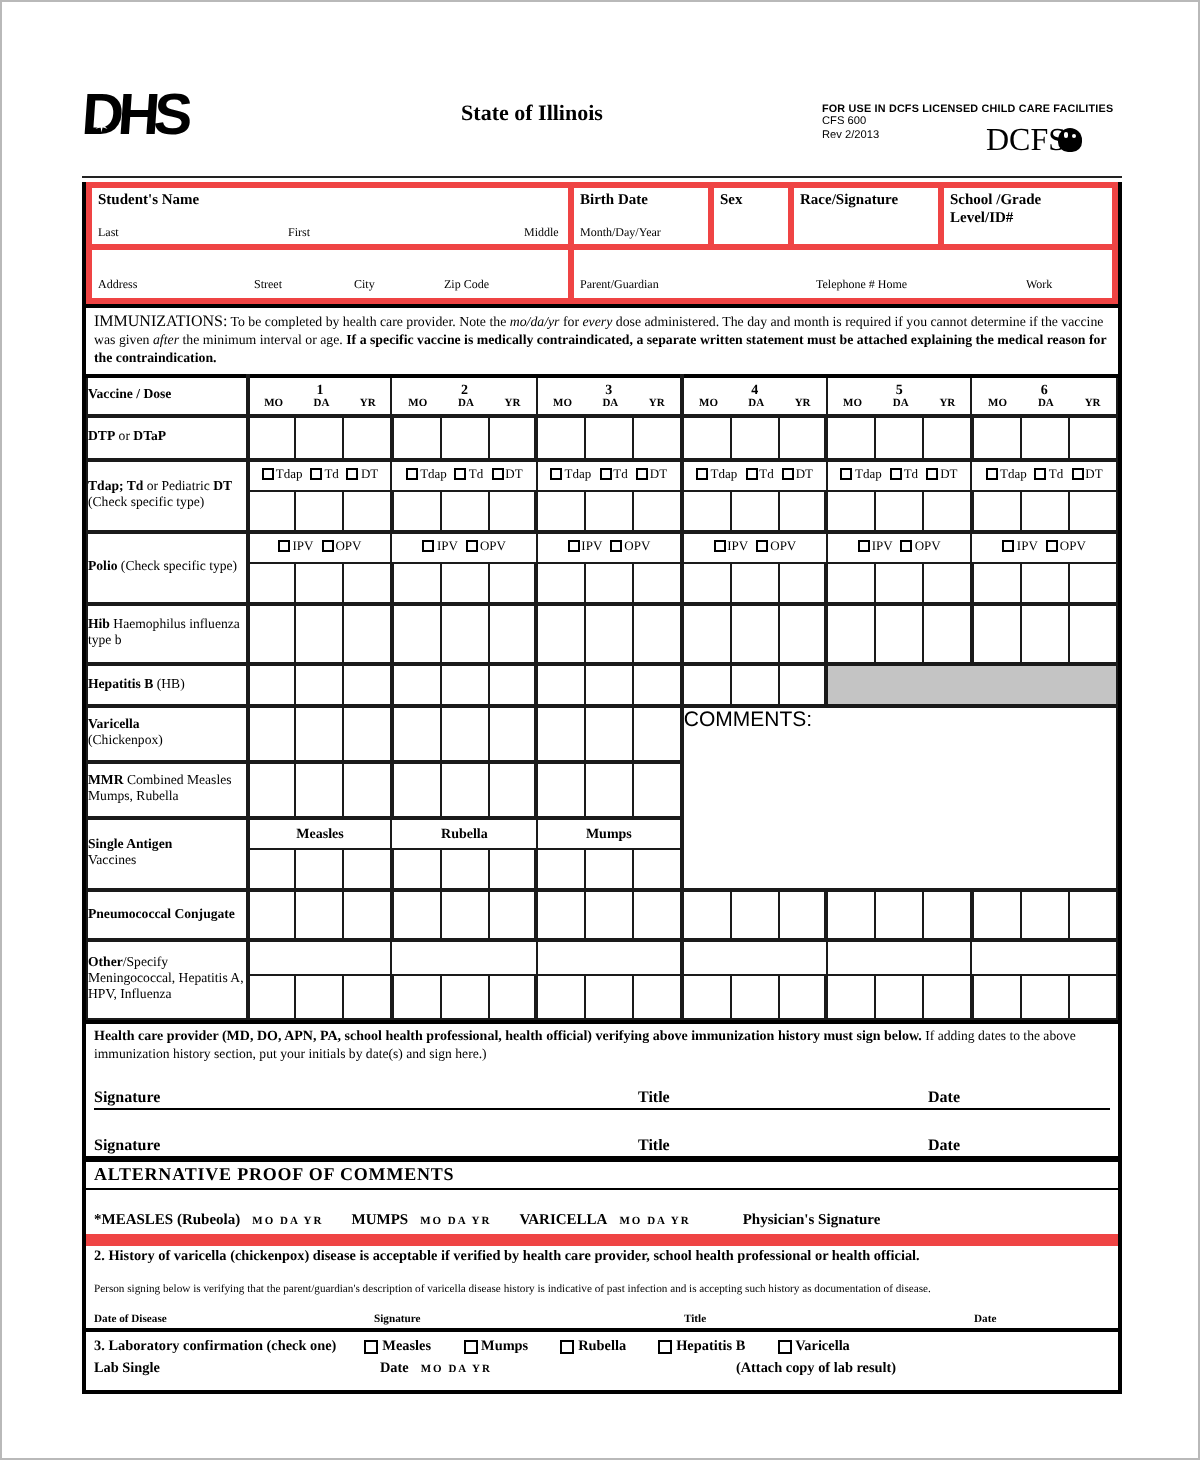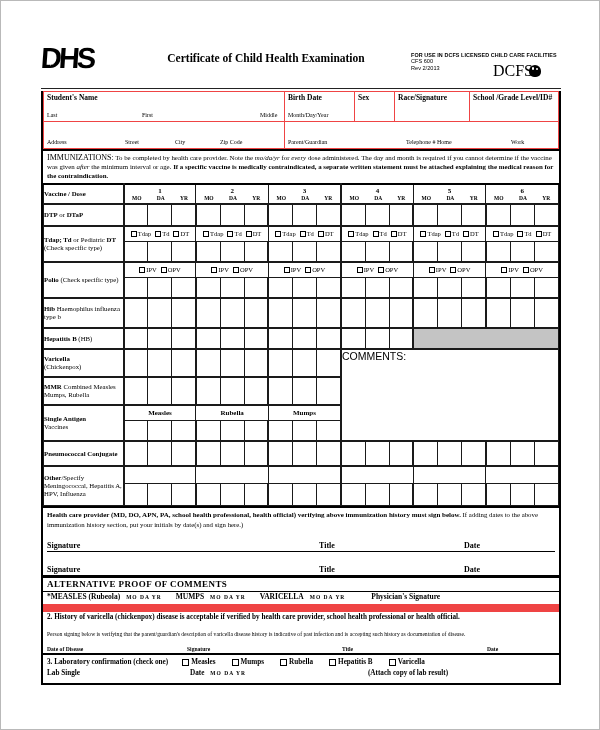--- a/index.html
+++ b/index.html
@@ -23,21 +23,21 @@
   .badge{display:inline-block;width:12px;height:12px;background:#000;border-radius:6px 6px 5px 5px;position:relative;top:1px;left:-4px}
   .badge::before{content:"";position:absolute;left:2.5px;top:2px;width:2.5px;height:2.5px;background:#fff;border-radius:50%}
   .badge::after{content:"";position:absolute;left:6.5px;top:3px;width:2px;height:2px;background:#fff;border-radius:50%}
   .rule{border-top:1.5px solid #222;margin-top:1px}
 
   
   .formbox{border:2.5px solid #000;border-top:none;margin-top:2px}
 
   
   table.stu{width:100%;border-collapse:collapse;table-layout:fixed}
-  table.stu td{border:1px solid #ef4444;vertical-align:top;padding:1px 3px}
+  table.stu td{border:3px solid #ef4444;vertical-align:top;padding:1px 3px}
   table.stu tr.r1 td{height:30px}
   table.stu tr.r2 td{height:27px;vertical-align:bottom}
   .lblb{font-weight:bold;font-size:7.5px;line-height:9px}
   .subs{display:flex;font-size:6px;line-height:7px;margin-top:10px}
   .subs2{display:flex;font-size:6px;line-height:7px;padding-bottom:1px}
   .sub{font-size:6px;line-height:7px;margin-top:10px}
 
   
   .immnote{border-top:2px solid #000;padding:2px 4px 3px;font-size:6.9px;line-height:9px}
   .immnote .hd{font-weight:normal;font-size:8px}
@@ -85,21 +85,21 @@
   .sigrow{height:23px;border-bottom:1px solid #000;display:flex;align-items:flex-end;font-weight:bold;font-size:8px;line-height:10px}
   .sigrow .w1{width:272px}
   .sigrow .w2{width:145px}
   .provider .sigrow:last-child{border-bottom:none}
 
   
   .althead{border-top:3px solid #000;border-bottom:1.5px solid #000;font-weight:bold;font-size:9px;letter-spacing:.4px;padding:1px 4px 2px}
   .item1{display:flex;align-items:baseline;padding:2px 4px 4px;border-bottom:1px solid #000}
   .item1 .b{font-weight:bold;font-size:7.2px}
   .item1 .nt{font-size:5.8px;margin-left:28px}
-  .measrow{display:flex;align-items:baseline;padding:0 4px 3px;border-bottom:8px solid #ef4444}
+  .measrow{display:flex;align-items:baseline;padding:10px 4px 3px;border-bottom:6px solid #ef4444}
   .measrow .b{font-weight:bold;font-size:7.5px}
   .smdy{font-size:5.5px;font-weight:bold;letter-spacing:1px;margin-left:6px}
   .measrow .m14{margin-left:14px}
   .measrow .m22{margin-left:26px}
   .item2{padding:1px 4px 2px}
   .item2 .b{font-weight:bold;font-size:7.2px;line-height:9px;display:block}
   .item2 .nt{font-size:5.6px;line-height:8px}
   .ddrow{display:flex;padding:4px 4px 1px;border-bottom:2px solid #000;font-size:5.6px;font-weight:bold}
   .ddrow .w1{width:140px}.ddrow .w2{width:155px}.ddrow .w3{width:145px}
   .labrow{padding:2px 4px 4px}
@@ -117,21 +117,21 @@
 
 <div class="sheet">
 <div class="content">
 
   <div class="hdr">
     <div class="dhs">
       <span class="dhs-txt">DHS</span>
       <span class="star">✶</span>
     </div>
     <div class="titles">
-      <div class="t2">Certificate of Child Health Examination</div>
+      <div class="t1">State of  Illinois</div>
     </div>
     <div class="corner">
       <div class="use">FOR USE IN DCFS LICENSED CHILD CARE FACILITIES</div>
       <div class="cfs">CFS 600</div>
       <div class="rev">Rev 2/2013</div>
       <div class="dcfs"><span>DCFS</span><span class="badge"></span></div>
     </div>
   </div>
   <div class="rule"></div>
 

